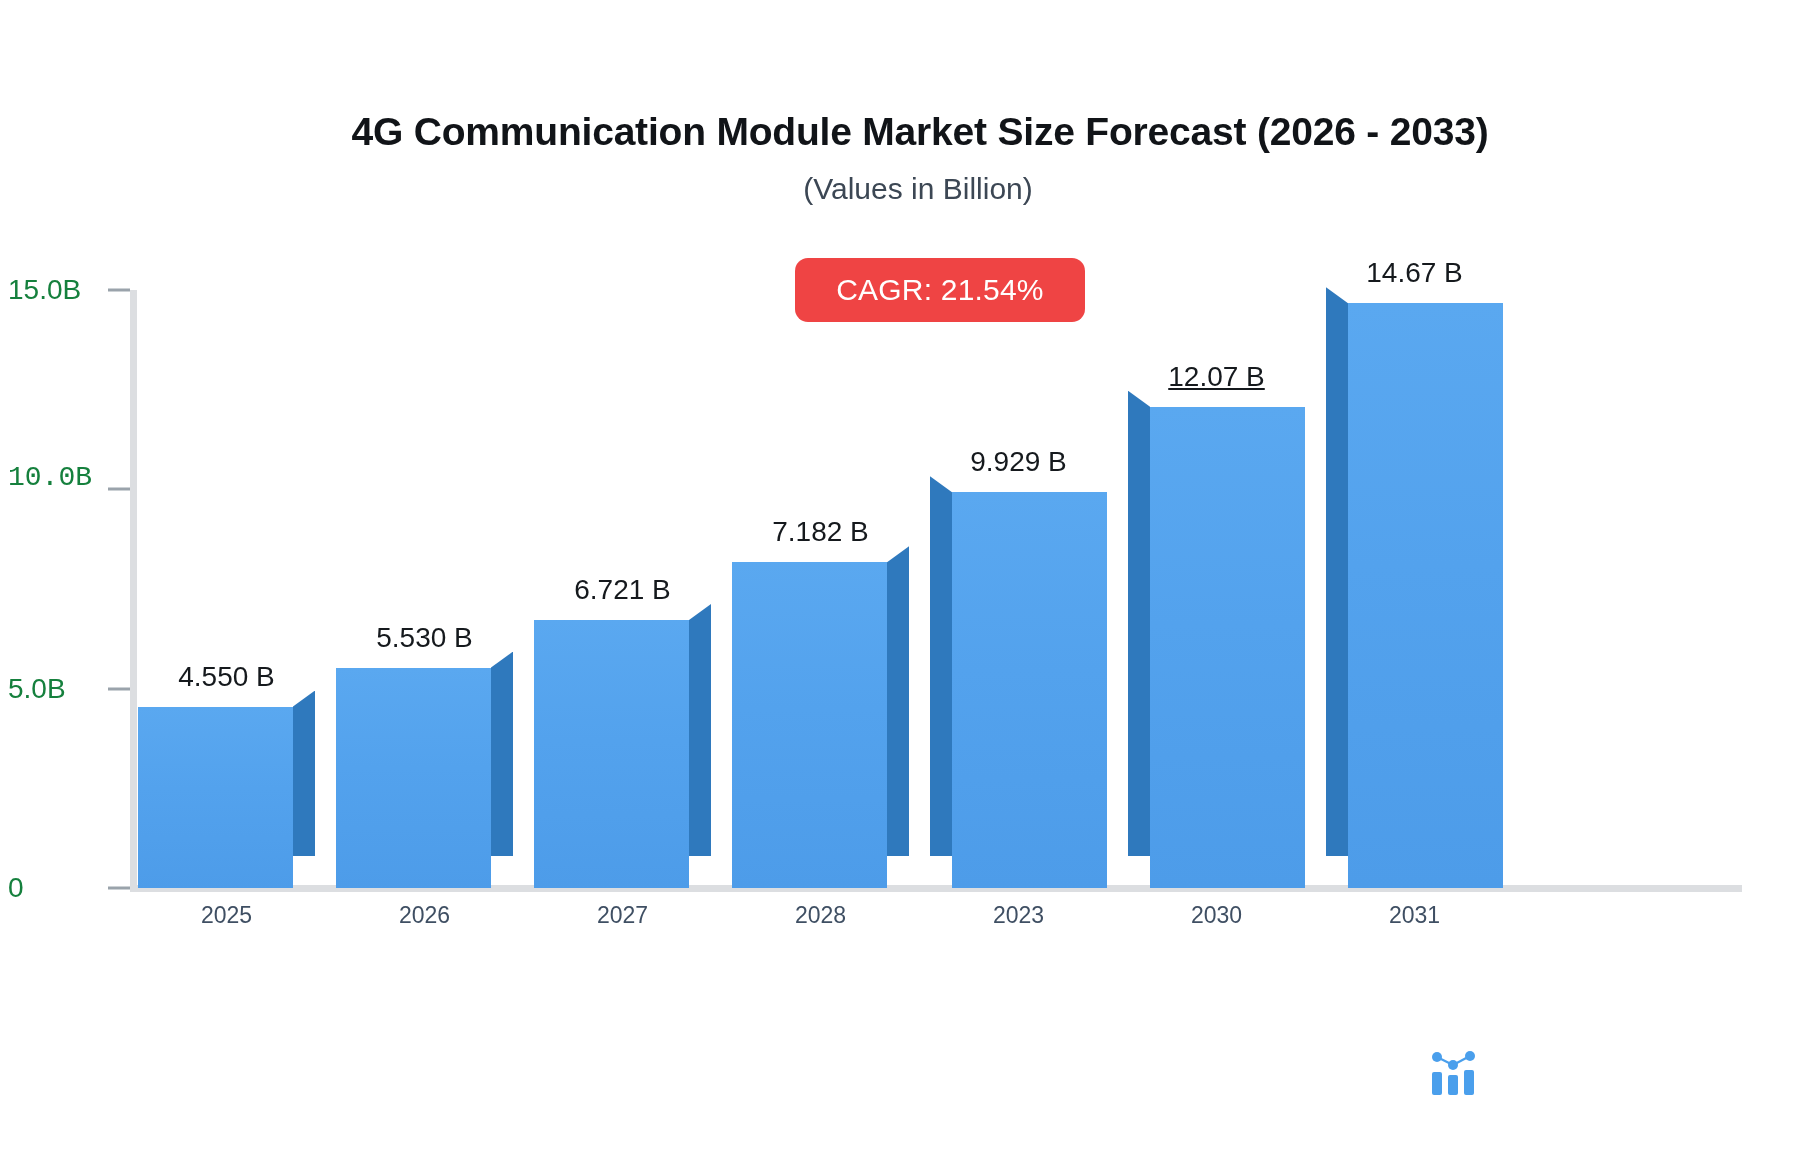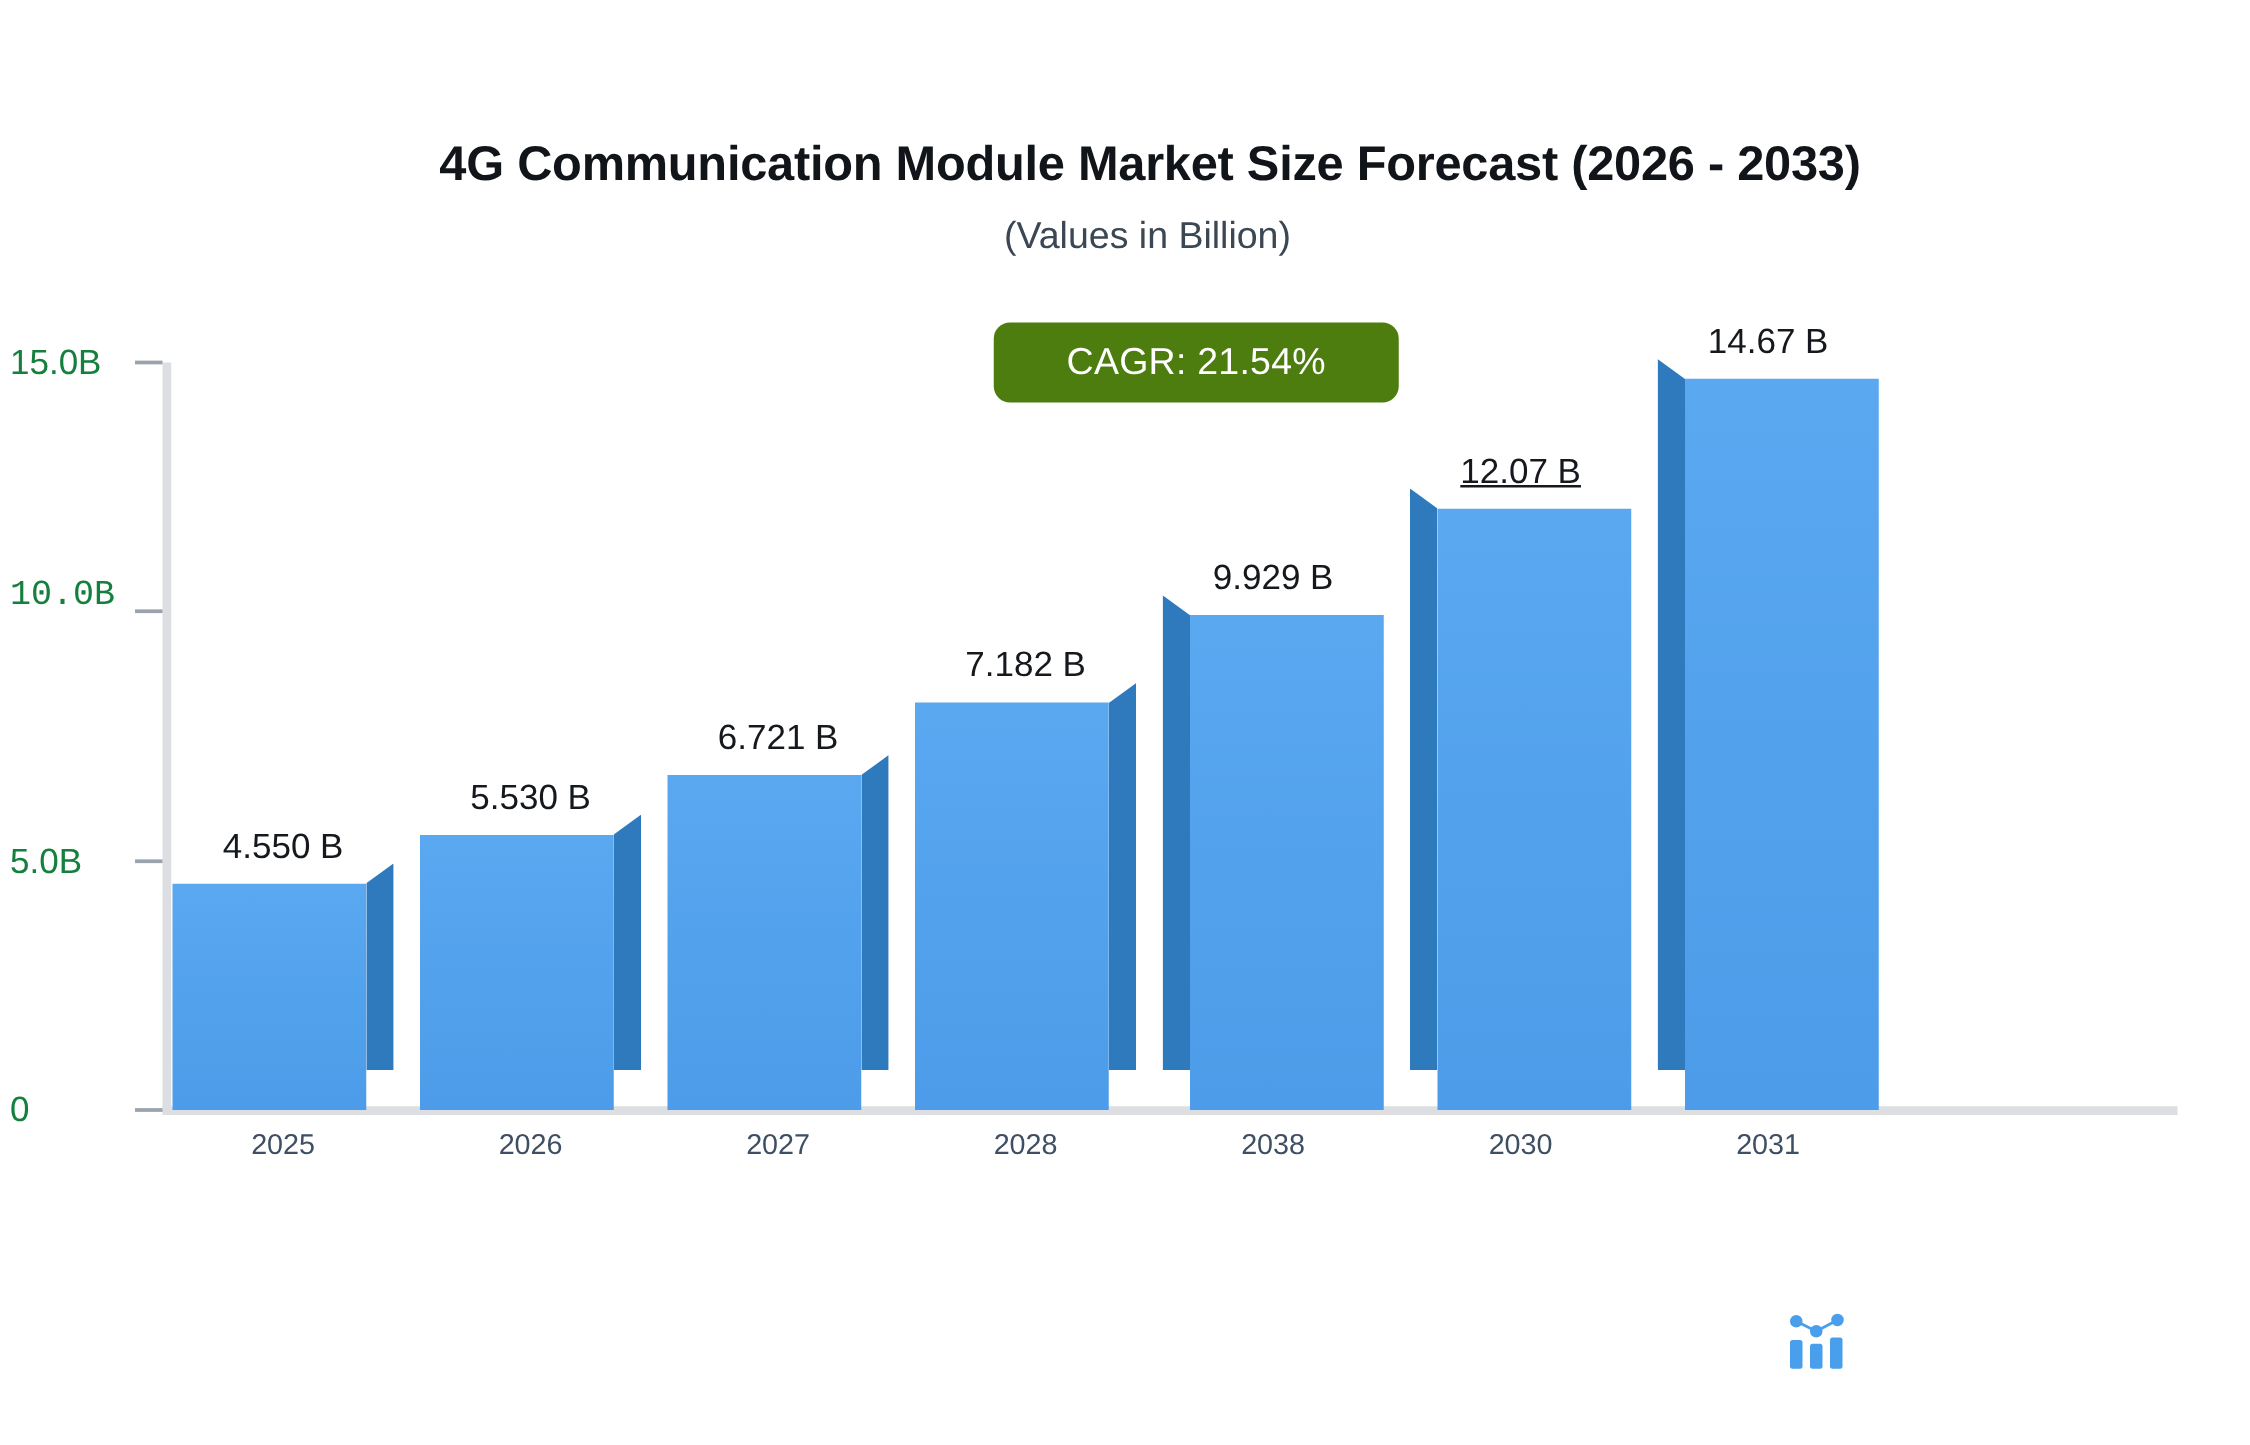--- a/index.html
+++ b/index.html
@@ -23,22 +23,22 @@
   .subtitle{
     position:absolute;left:18px;top:172px;width:1800px;
     text-align:center;
     font-size:30px;font-weight:normal;color:#3c4754;
   }
 
   
   .cagr-badge{
     position:absolute;
     left:795px;top:258px;
-    width:324px;height:64px;
-    background:#4d7c0f;
+    width:290px;height:64px;
+    background:#ef4444;
     border-radius:13px;
     display:flex;align-items:center;justify-content:center;
     color:#ffffff;
     font-size:30px;font-weight:normal;
     letter-spacing:0.2px;
   }
 
   
   .plot{
     position:absolute;
@@ -166,21 +166,21 @@
           <div class="bar-side" style="width: 22px; height: 568.844px; top: 287.156px; left: 1326px; clip-path: polygon(0px 0px, 100% 2.81272%, 100% 100%, 0px 100%);"></div>
           <div class="bar-face" style="left: 1348px; top: 303.156px; width: 155px; height: 584.844px;"></div>
           <div class="bar-value" style="left: 1302px; width: 225px; top: 257.156px;">14.67 B</div>
         </div>
       </div>
     <div id="x-ticks">
         <div class="xtick-label" style="left: 114px; width: 225px;">2025</div>
         <div class="xtick-label" style="left: 312px; width: 225px;">2026</div>
         <div class="xtick-label" style="left: 510px; width: 225px;">2027</div>
         <div class="xtick-label" style="left: 708px; width: 225px;">2028</div>
-        <div class="xtick-label" style="left: 906px; width: 225px;">2038</div>
+        <div class="xtick-label" style="left: 906px; width: 225px;">2023</div>
         <div class="xtick-label" style="left: 1104px; width: 225px;">2030</div>
         <div class="xtick-label" style="left: 1302px; width: 225px;">2031</div>
       </div>
   </div>
 
   <div class="logo">
     <span class="logo-icon">
       <svg viewBox="0 0 52 50" width="52" height="50" xmlns="http://www.w3.org/2000/svg">
         <line x1="9" y1="9" x2="25" y2="17" stroke="#4a9fec" stroke-width="2.2"></line>
         <line x1="25" y1="17" x2="42" y2="8" stroke="#4a9fec" stroke-width="2.2"></line>

